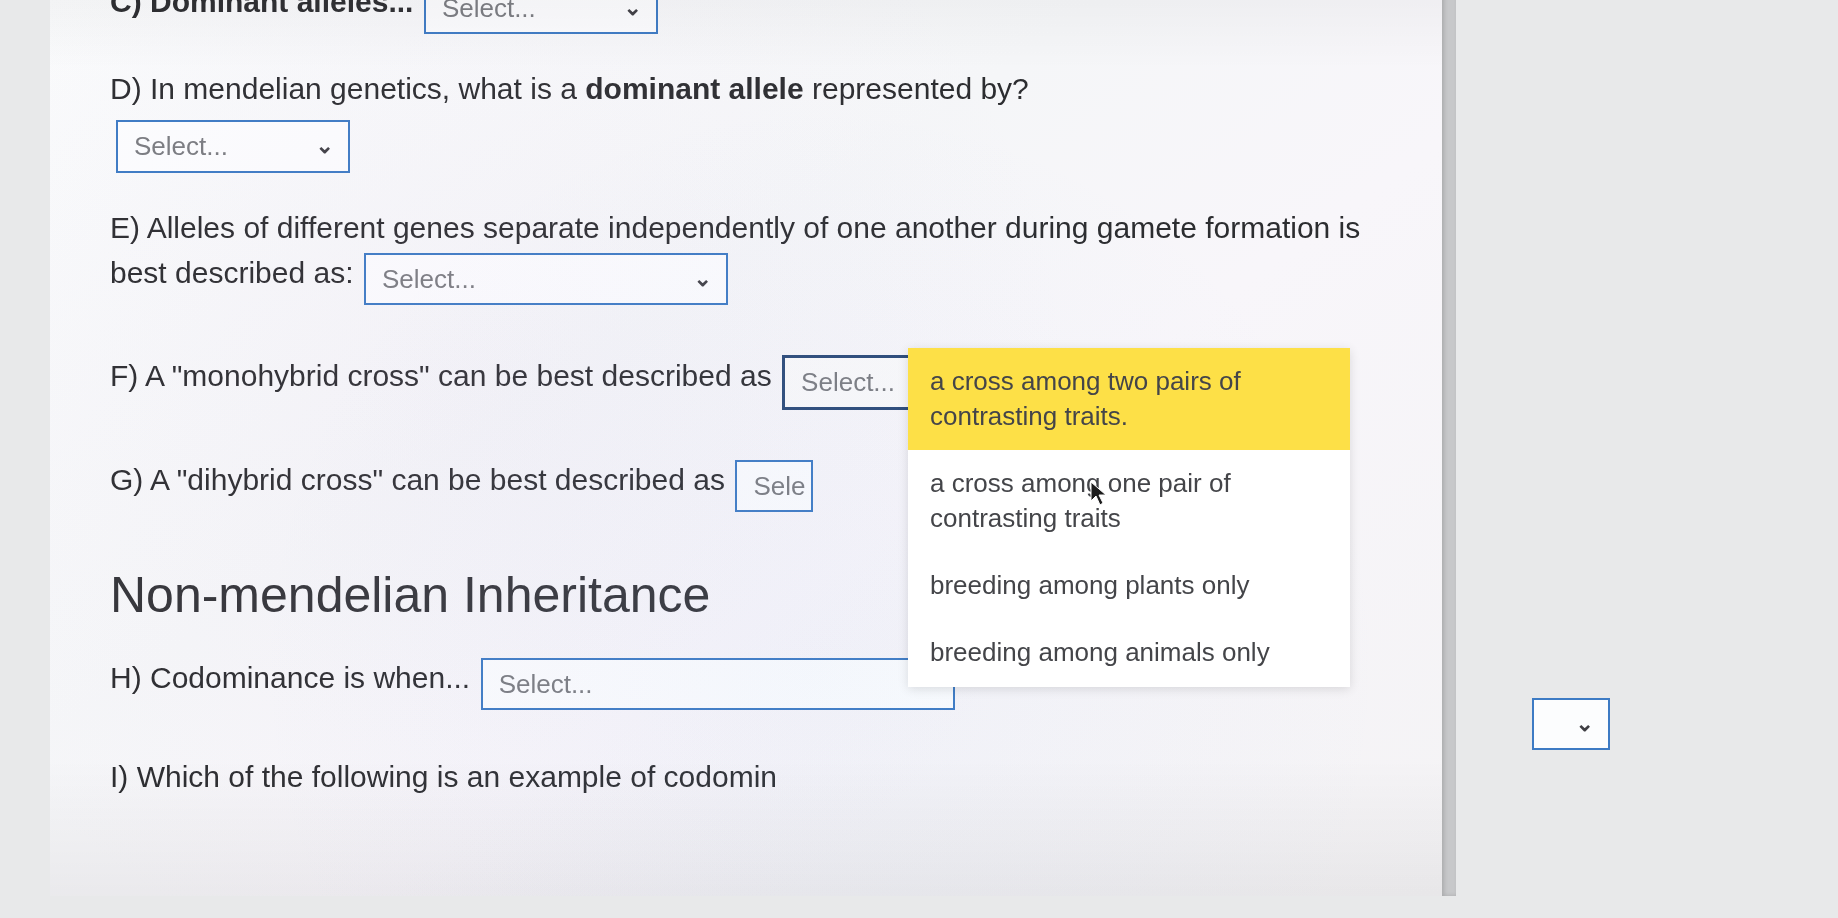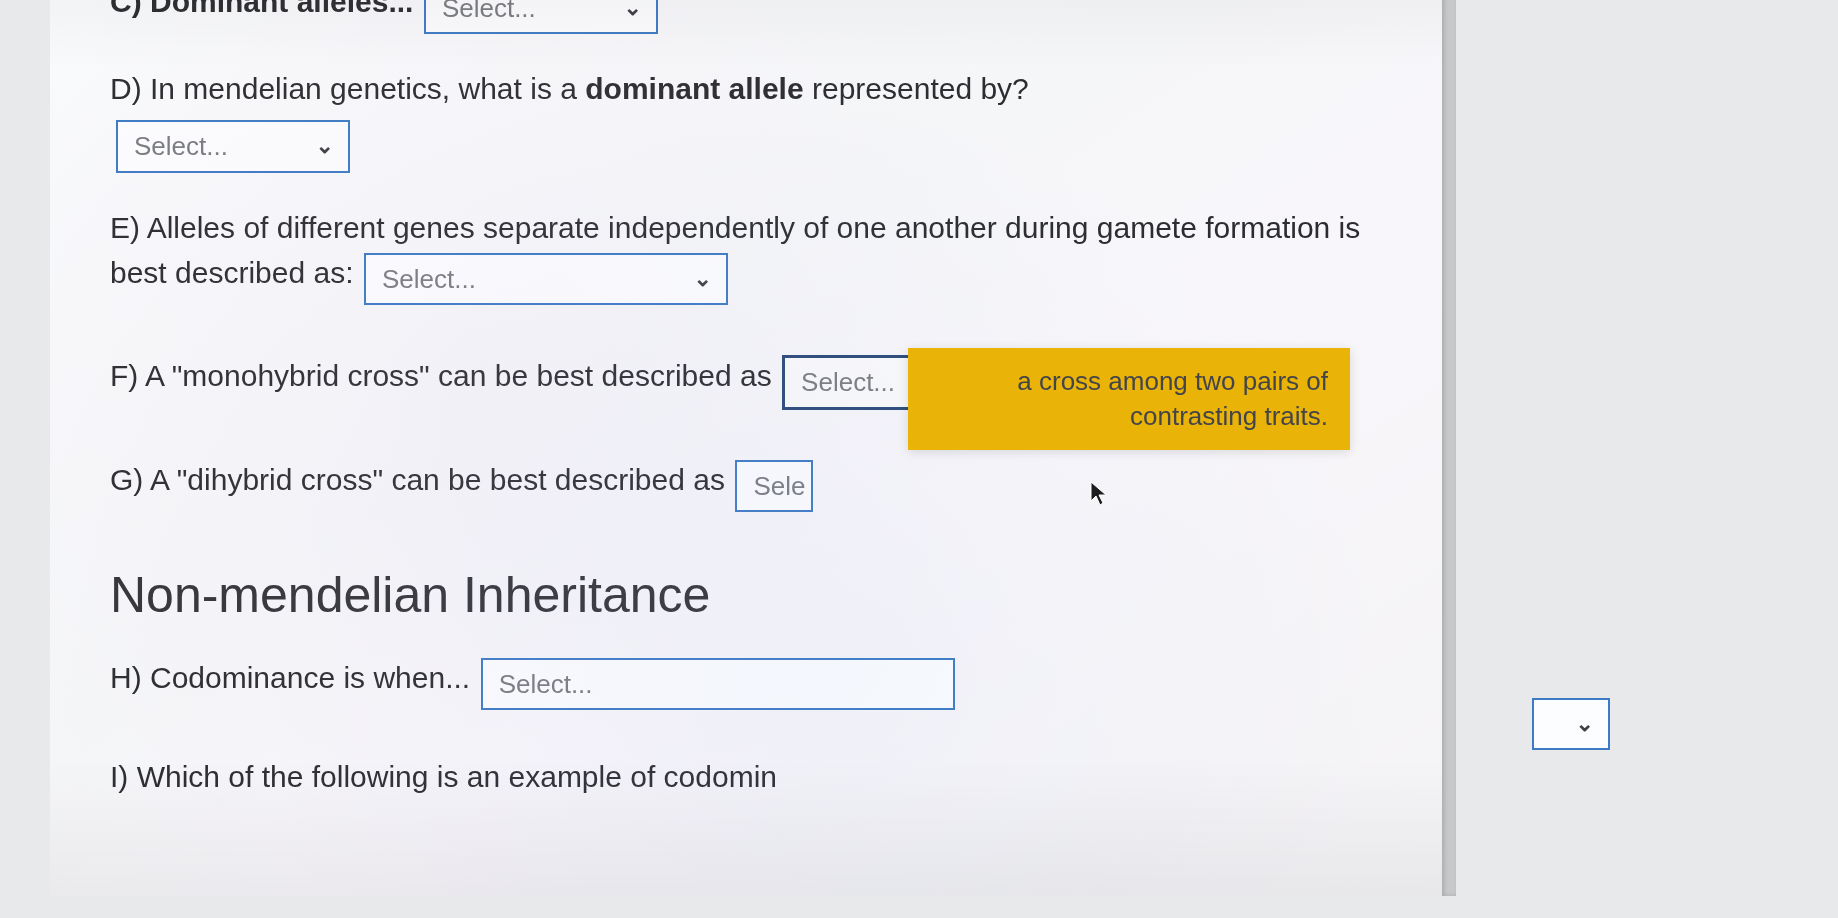--- a/index.html
+++ b/index.html
@@ -98,22 +98,21 @@
     z-index: 50;
     font-size: 26px;
     color: #444549;
     line-height: 1.35;
   }
   .dropdown-menu .opt {
     padding: 16px 22px 16px 22px;
     cursor: pointer;
   }
   .dropdown-menu .opt.sel {
-    background: #eab308;
-    text-align: right;
+    background: #fde047;
   }
   .cursor {
     position: absolute;
     top: 503px;
     left: 1040px;
     font-size: 24px;
     color: #1e1e1e;
     z-index: 60;
     pointer-events: none;
   }
@@ -195,20 +194,23 @@
       <span>Select...</span>
     </span>
   </div>
 
   <div class="question-row q-block">
     <span class="q-text">I) Which of the following is an example of codomin</span>
   </div>
 
   <div class="dropdown-menu">
     <div class="opt sel">a cross among two pairs of contrasting traits.</div>
+    <div class="opt">a cross among one pair of contrasting traits</div>
+    <div class="opt">breeding among plants only</div>
+    <div class="opt">breeding among animals only</div>
   </div>
 
   <span class="right-dd">
     <span class="chevron-icon">⌄</span>
   </span>
 
   <div class="cursor">
     <svg width="20" height="26" viewBox="0 0 20 26">
       <path d="M1 1 L1 20 L6 15 L10 24 L13 22 L9 14 L16 14 Z" fill="#1c1c1c" stroke="#ffffff" stroke-width="1"></path>
     </svg>

